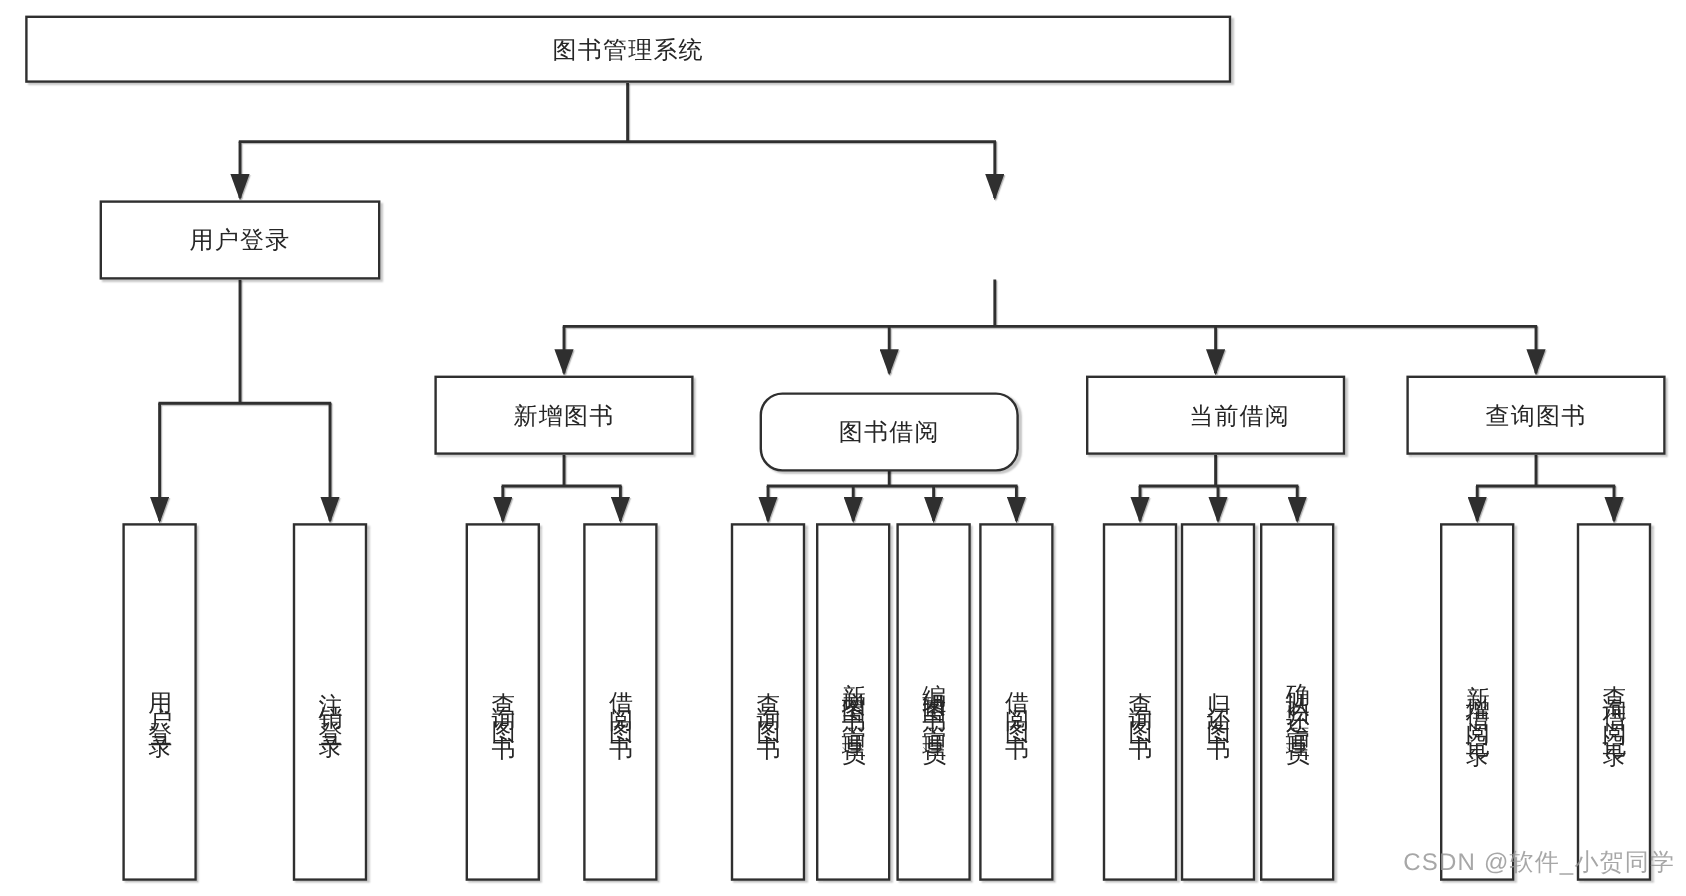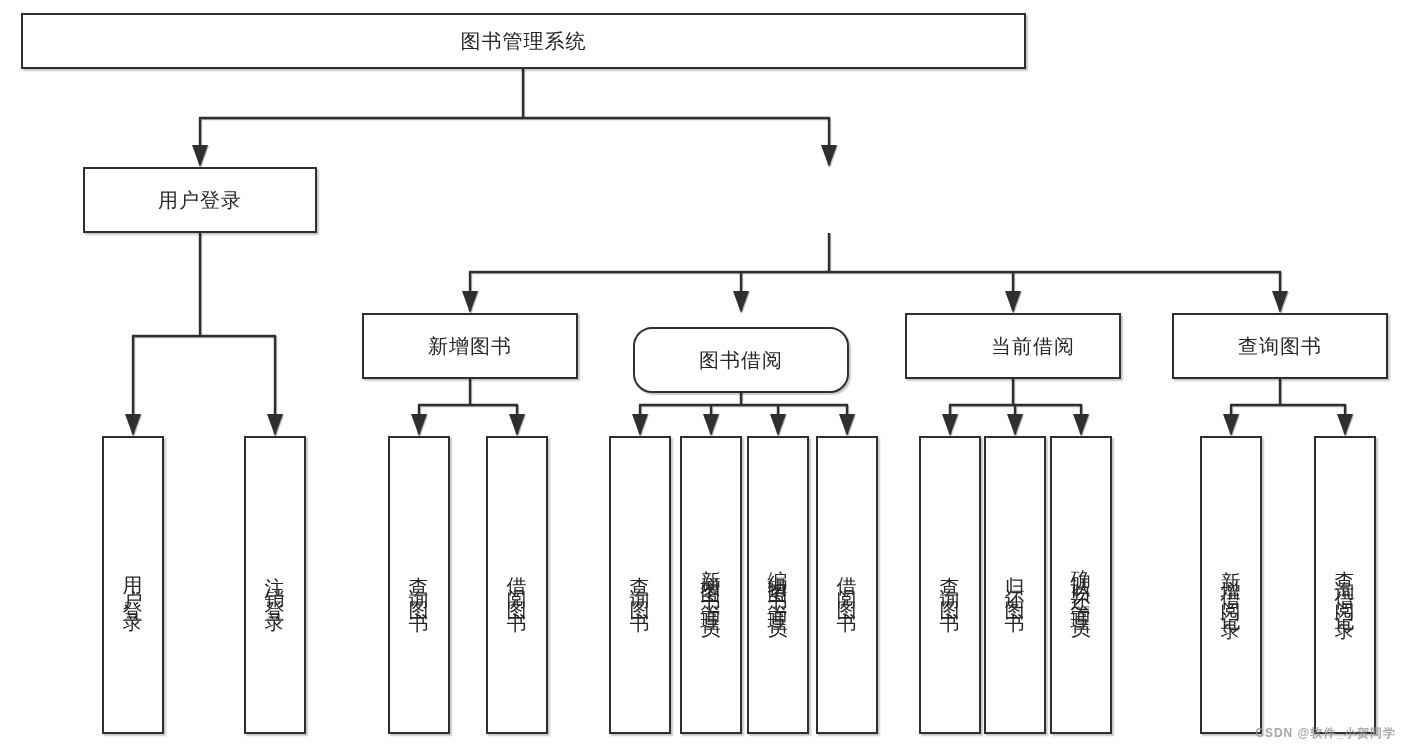--- a/index.html
+++ b/index.html
@@ -58,27 +58,26 @@
     line-height: 1;
     white-space: nowrap;
   }
   .ls-4 { letter-spacing: 12px; }
   .ls-6 { letter-spacing: 10px; }
   .ls-9 { letter-spacing: 7px; }
   
   #watermark {
     position: absolute;
     right: 9px;
-    bottom: 5px;
-    font-size: 12px;
+    bottom: 15px;
+    font-size: 20px;
     color: rgba(148,148,148,0.82);
     letter-spacing: 1px;
     z-index: 5;
     white-space: nowrap;
-    font-weight: bold;
   }
 </style>
 </head>
 <body>
 
 <div id="stage">
 
   <svg id="edges" viewBox="0 0 1405 747">
     <defs>
       <marker id="arrowhead" markerUnits="userSpaceOnUse" markerWidth="22" markerHeight="16" viewBox="0 0 22 16" refX="20" refY="8" orient="auto">

